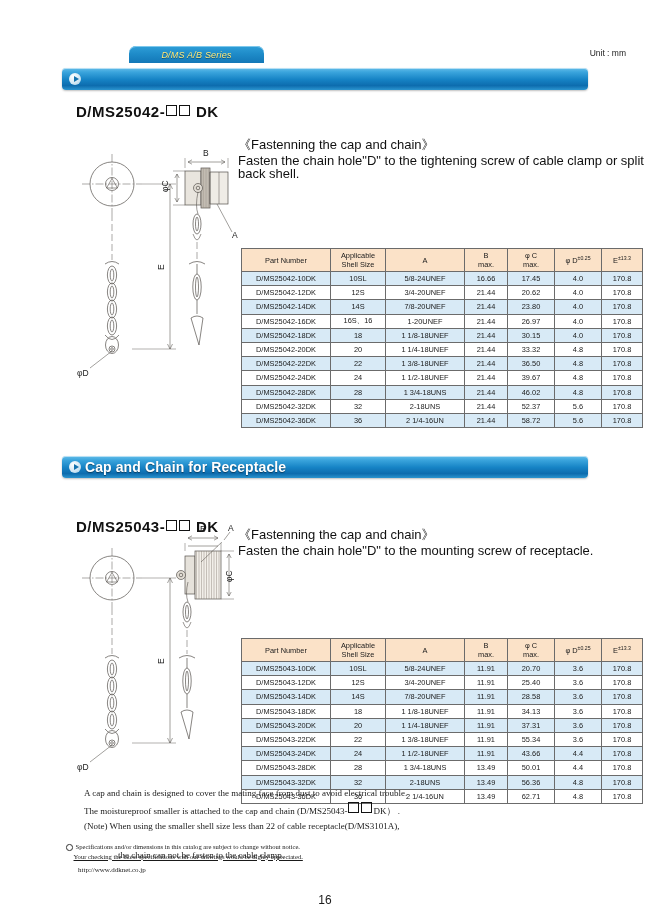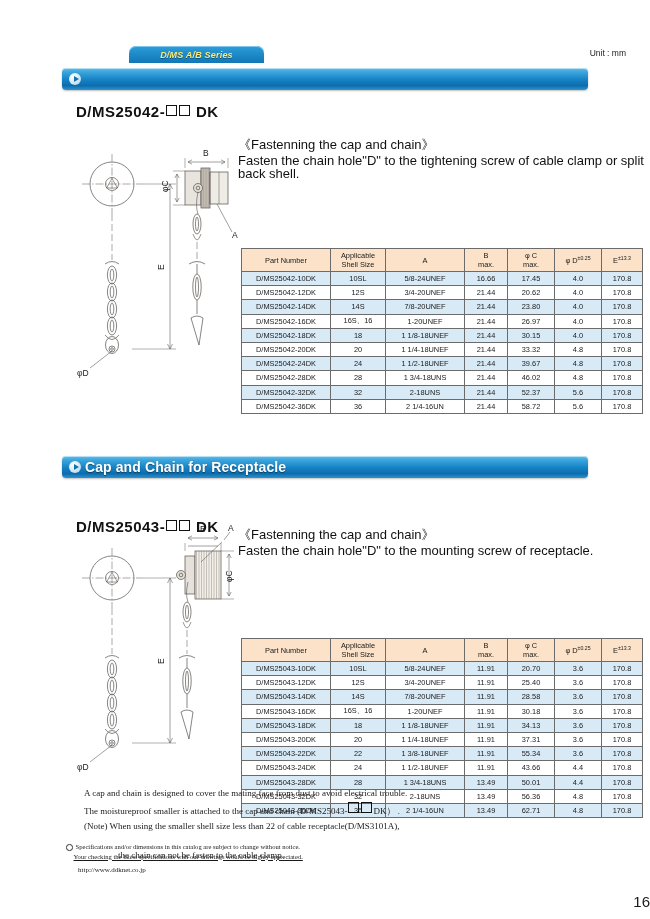--- a/index.html
+++ b/index.html
@@ -15,21 +15,21 @@
 
   
   .series-tab{
     position:absolute;left:129px;top:46px;width:135px;height:17px;
     background:linear-gradient(to bottom,#2f9fd8 0%,#1f8cc9 45%,#1277b7 100%);
     border-radius:7px 7px 0 0;
     box-shadow:inset 0 1px 0 #7ec8ec;
     display:flex;align-items:center;justify-content:center;
   }
   .series-tab span{
-    font-size:9px;font-weight:bold;font-style:italic;color:#ffe97a;
+    font-size:9px;font-weight:normal;font-style:italic;color:#ffe97a;
     letter-spacing:.2px;
     text-shadow:0 1px 0 rgba(0,0,0,.35);
   }
   .unit-label{
     position:absolute;right:24px;top:48px;font-size:8.5px;color:#222;
   }
 
   
   .banner{
     position:absolute;left:62px;width:526px;height:22px;
@@ -134,22 +134,22 @@
   .legal .circ{
     display:inline-block;width:4.5px;height:4.5px;border:0.8px solid #333;
     border-radius:50%;margin-right:3px;margin-top:2px;flex:0 0 auto;
   }
   .legal .underlined{text-decoration:underline;display:block;margin-left:7.5px;}
   .url{
     position:absolute;left:78px;top:866px;
     font-family:"Liberation Serif", serif;font-size:7px;color:#1a1a1a;
   }
   .pageno{
-    position:absolute;left:0;right:0;top:893px;text-align:right;
-    font-size:15px;color:#1a1a1a;
+    position:absolute;left:0;right:0;top:893px;text-align:center;
+    font-size:12px;color:#1a1a1a;
   }
 </style>
 </head>
 <body>
 
 <div class="page">
 
   <div class="series-tab">
     <span>D/MS A/B Series</span>
   </div>
@@ -324,20 +324,29 @@
           <td class="c-c">30.15</td>
           <td class="c-d">4.0</td>
           <td class="c-e">170.8</td>
         </tr>
         <tr>
           <td class="c-part">D/MS25042-20DK</td>
           <td class="c-shell">20</td>
           <td class="c-a">1 1/4-18UNEF</td>
           <td class="c-b">21.44</td>
           <td class="c-c">33.32</td>
+          <td class="c-d">4.8</td>
+          <td class="c-e">170.8</td>
+        </tr>
+        <tr>
+          <td class="c-part">D/MS25042-22DK</td>
+          <td class="c-shell">22</td>
+          <td class="c-a">1 3/8-18UNEF</td>
+          <td class="c-b">21.44</td>
+          <td class="c-c">36.50</td>
           <td class="c-d">4.8</td>
           <td class="c-e">170.8</td>
         </tr>
         <tr>
           <td class="c-part">D/MS25042-24DK</td>
           <td class="c-shell">24</td>
           <td class="c-a">1 1/2-18UNEF</td>
           <td class="c-b">21.44</td>
           <td class="c-c">39.67</td>
           <td class="c-d">4.8</td>
@@ -520,29 +529,20 @@
         <tr>
           <td class="c-part">D/MS25043-14DK</td>
           <td class="c-shell">14S</td>
           <td class="c-a">7/8-20UNEF</td>
           <td class="c-b">11.91</td>
           <td class="c-c">28.58</td>
           <td class="c-d">3.6</td>
           <td class="c-e">170.8</td>
         </tr>
         <tr>
-          <td class="c-part">D/MS25043-16DK</td>
-          <td class="c-shell">16S、16</td>
-          <td class="c-a">1-20UNEF</td>
-          <td class="c-b">11.91</td>
-          <td class="c-c">30.18</td>
-          <td class="c-d">3.6</td>
-          <td class="c-e">170.8</td>
-        </tr>
-        <tr>
           <td class="c-part">D/MS25043-18DK</td>
           <td class="c-shell">18</td>
           <td class="c-a">1 1/8-18UNEF</td>
           <td class="c-b">11.91</td>
           <td class="c-c">34.13</td>
           <td class="c-d">3.6</td>
           <td class="c-e">170.8</td>
         </tr>
         <tr>
           <td class="c-part">D/MS25043-20DK</td>

